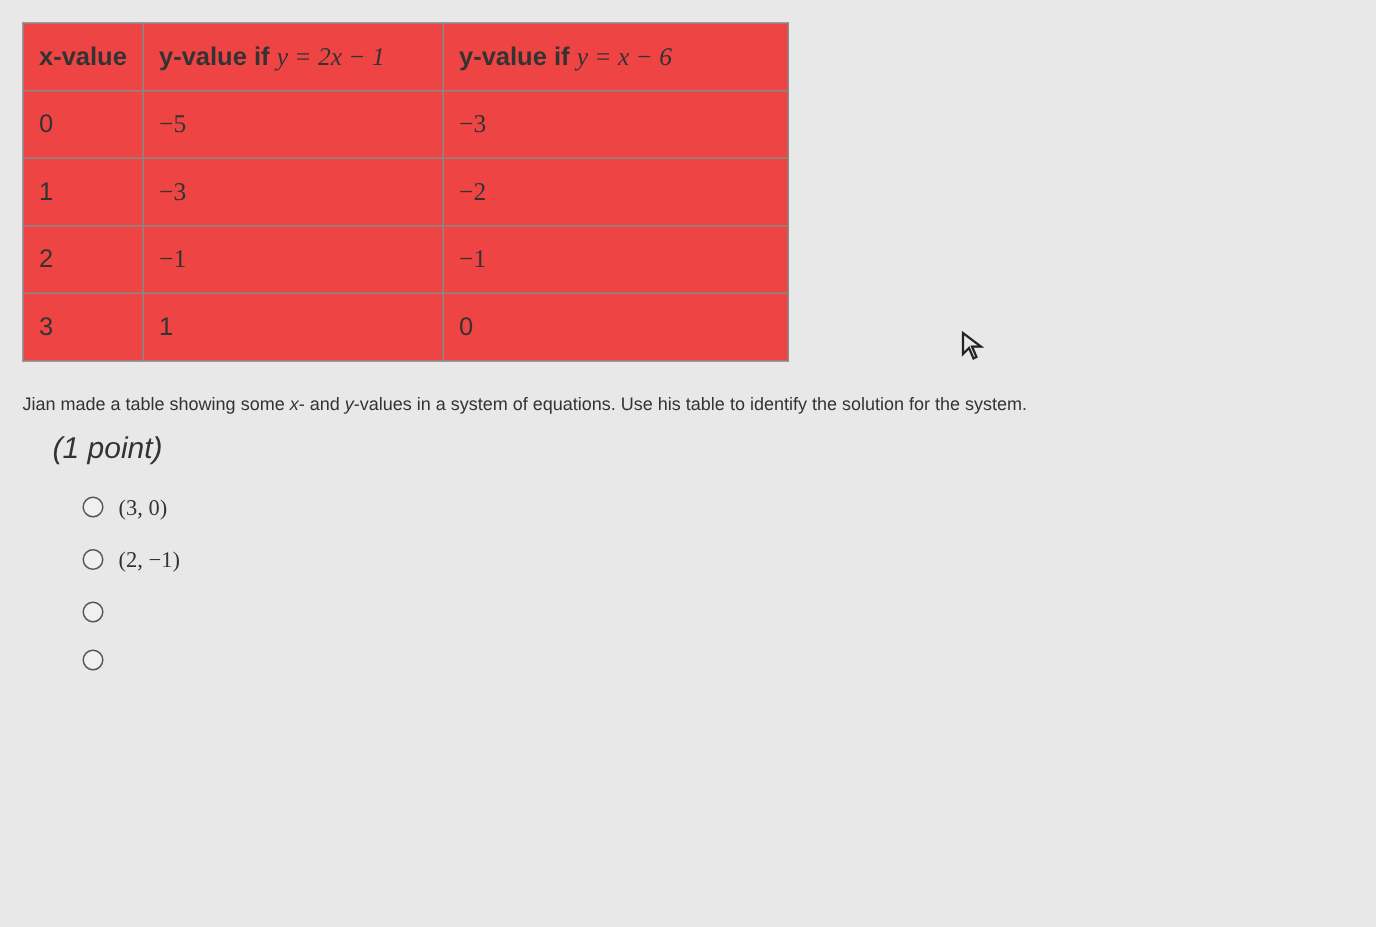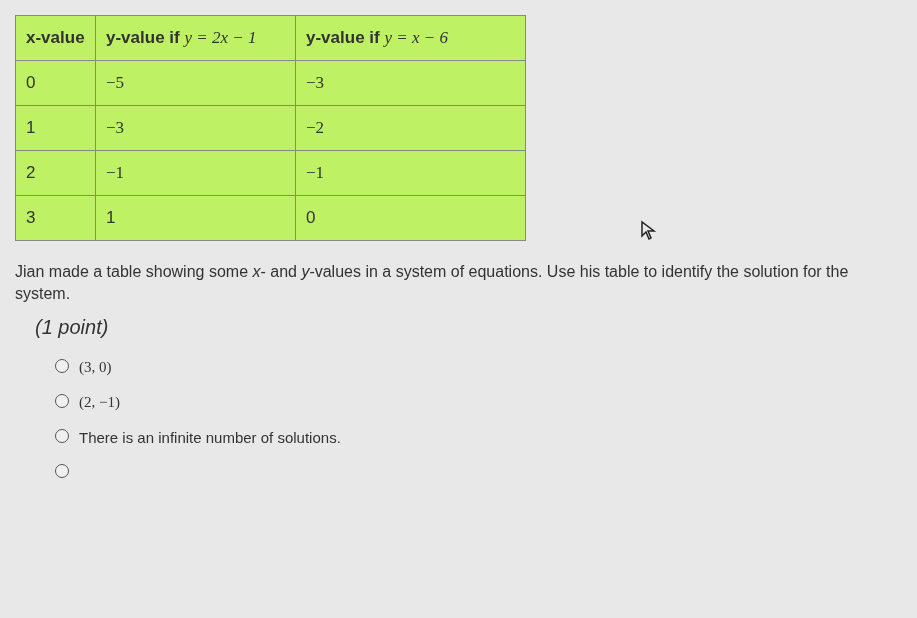--- a/index.html
+++ b/index.html
@@ -9,21 +9,21 @@
       margin: 0;
       padding: 15px;
       font-family: Arial, sans-serif;
       background: #e8e8e8;
       width: 917px;
       height: 618px;
       color: #333;
     }
     table {
       border-collapse: collapse;
-      background: #bef264;
+      background: #ef4444;
       margin-bottom: 20px;
     }
     th, td {
       border: 1px solid #888;
       padding: 12px 10px;
       text-align: left;
       font-size: 17px;
       font-weight: normal;
     }
     th {
@@ -31,21 +31,21 @@
     }
     .col1 { width: 80px; }
     .col2 { width: 200px; }
     .col3 { width: 230px; }
     .bold-header { font-weight: bold; }
     .math-expr {
       font-family: 'Times New Roman', serif;
       font-style: italic;
     }
     .question-text {
-      font-size: 16px;
+      font-size: 12px;
       margin: 20px 0 8px 0;
       line-height: 1.4;
     }
     .points {
       font-style: italic;
       margin: 10px 0 20px 20px;
       font-size: 20px;
     }
     .options {
       margin-left: 40px;
@@ -130,18 +130,17 @@
   <div class="option">
     <span class="radio"></span>
     <span class="option-math">(3, 0)</span>
   </div>
   <div class="option">
     <span class="radio"></span>
     <span class="option-math">(2, −1)</span>
   </div>
   <div class="option">
     <span class="radio"></span>
-    <span>There is an infinite number of solutions.</span>
   </div>
   <div class="option">
     <span class="radio"></span>
   </div>
 </div>
 
 </body></html>

